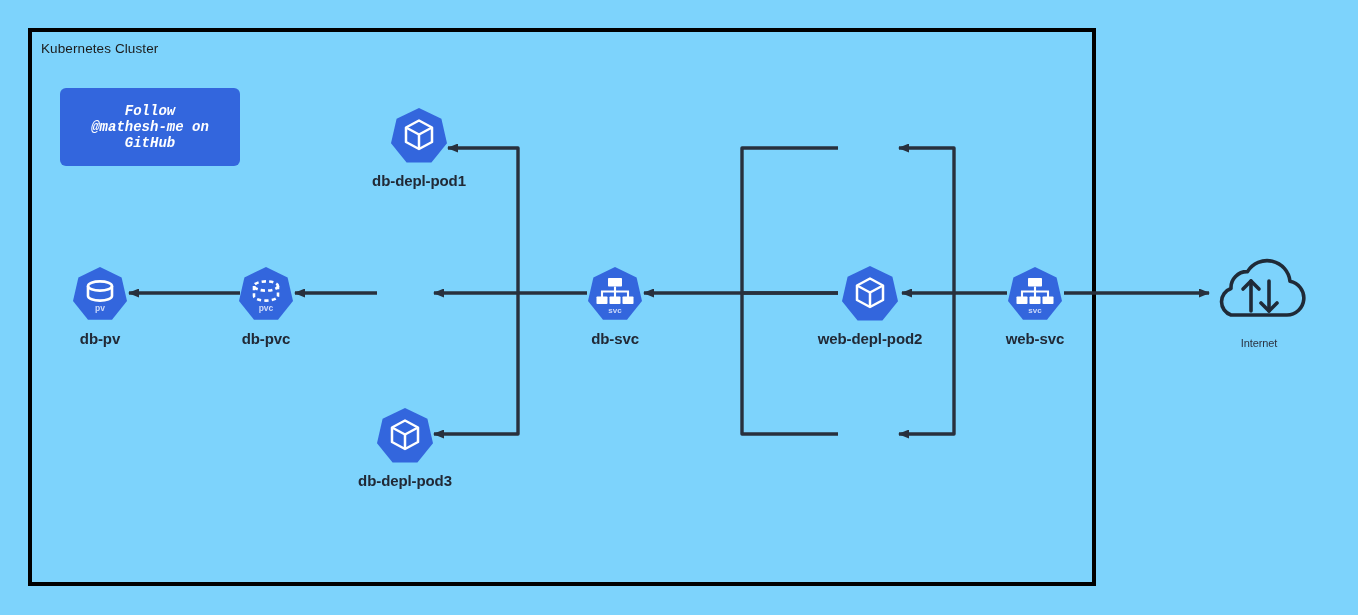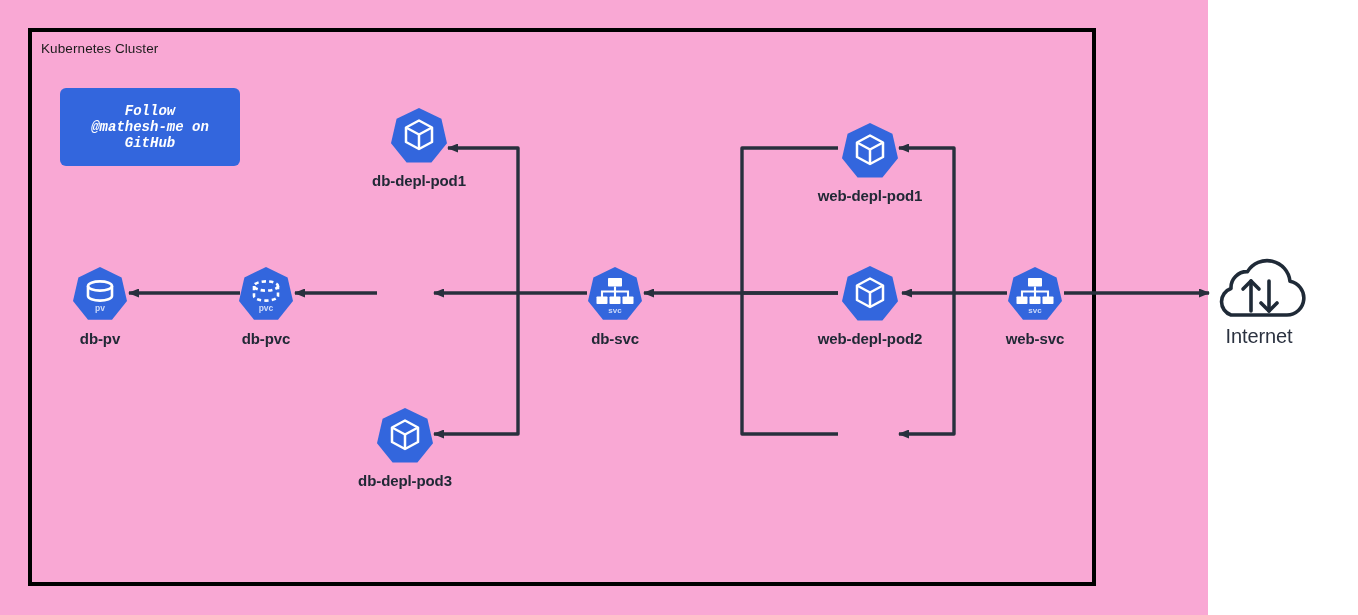--- a/index.html
+++ b/index.html
@@ -8,23 +8,23 @@
     background: #ffffff;
   }
   body {
     font-family: "Liberation Sans", sans-serif;
     width: 1358px;
     height: 615px;
     overflow: hidden;
   }
   #canvas {
     position: relative;
-    width: 1208px;
+    width: 1358px;
     height: 615px;
-    background: #f9a8d4;
+    background: #7dd3fc;
   }
   #wires {
     position: absolute;
     left: 0;
     top: 0;
     width: 1358px;
     height: 615px;
     pointer-events: none;
   }
   .cluster-box {
@@ -85,23 +85,23 @@
   .node .label {
     margin-top: 7px;
     font-size: 15px;
     font-weight: bold;
     color: #212936;
     white-space: nowrap;
     letter-spacing: -0.1px;
   }
   .node.plain .label {
     font-weight: 400;
-    font-size: 20px;
+    font-size: 11px;
     color: #2b3240;
-    margin-top: 5px;
+    margin-top: 17px;
   }
 </style>
 </head>
 <body>
 
 <div id="canvas">
 
   <div class="cluster-box"></div>
   <div class="cluster-title">Kubernetes Cluster</div>
 
@@ -213,33 +213,20 @@
           <rect x="9.5" y="31.5" width="11" height="7.5" rx="0.8"></rect>
           <rect x="22.5" y="31.5" width="11" height="7.5" rx="0.8"></rect>
           <rect x="35.5" y="31.5" width="11" height="7.5" rx="0.8"></rect>
         </g>
         <text x="28" y="47.5" fill="#cddafa" font-family="Liberation Sans, sans-serif" font-size="8" font-weight="bold" text-anchor="middle">svc</text>
       </svg>
     </span>
     <span class="label">db-svc</span>
   </div>
 
-  <div class="node" style="left:870px; top:122px;">
-    <span class="glyph">
-      <svg width="58" height="58" viewBox="0 0 58 58">
-        <polygon points="29,1 51.4,11.8 57,36.2 41.4,55.6 16.6,55.6 1,36.2 6.6,11.8" fill="#3366dd"></polygon>
-        <g fill="none" stroke="#ffffff" stroke-width="2.5" stroke-linejoin="round">
-          <path d="M29,13.5 L42,20.5 L42,35 L29,42 L16,35 L16,20.5 Z"></path>
-          <path d="M16,20.5 L29,27.5 L42,20.5"></path>
-          <path d="M29,27.5 L29,42"></path>
-        </g>
-      </svg>
-    </span>
-    <span class="label">web-depl-pod1</span>
-  </div>
 
   <div class="node" style="left:870px; top:265px;">
     <span class="glyph">
       <svg width="58" height="58" viewBox="0 0 58 58">
         <polygon points="29,1 51.4,11.8 57,36.2 41.4,55.6 16.6,55.6 1,36.2 6.6,11.8" fill="#3366dd"></polygon>
         <g fill="none" stroke="#ffffff" stroke-width="2.5" stroke-linejoin="round">
           <path d="M29,13.5 L42,20.5 L42,35 L29,42 L16,35 L16,20.5 Z"></path>
           <path d="M16,20.5 L29,27.5 L42,20.5"></path>
           <path d="M29,27.5 L29,42"></path>
         </g>

